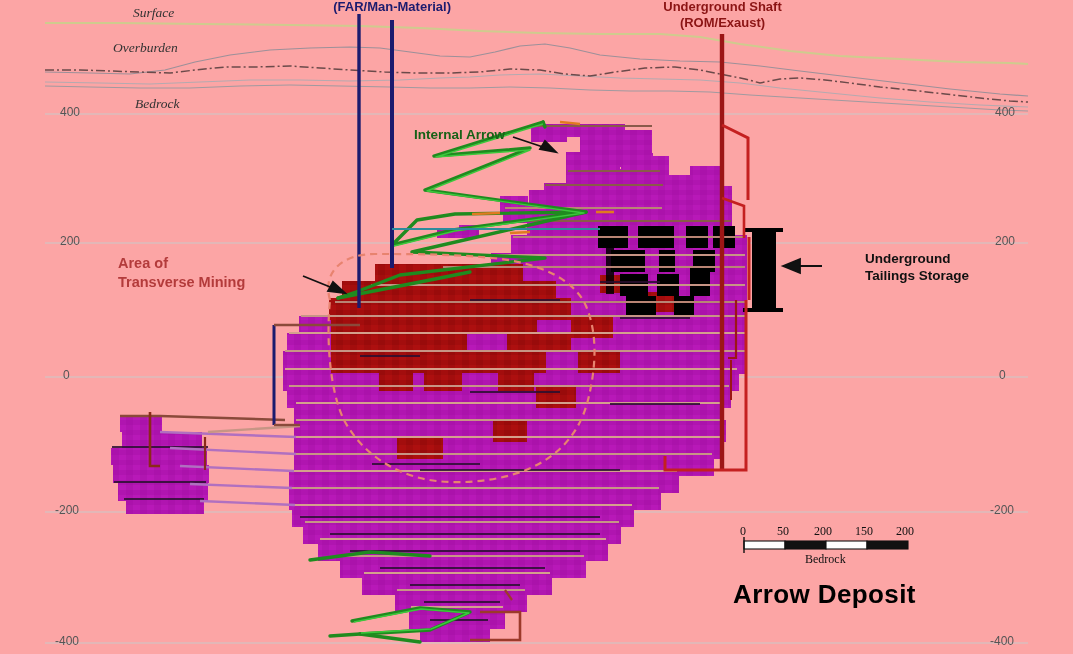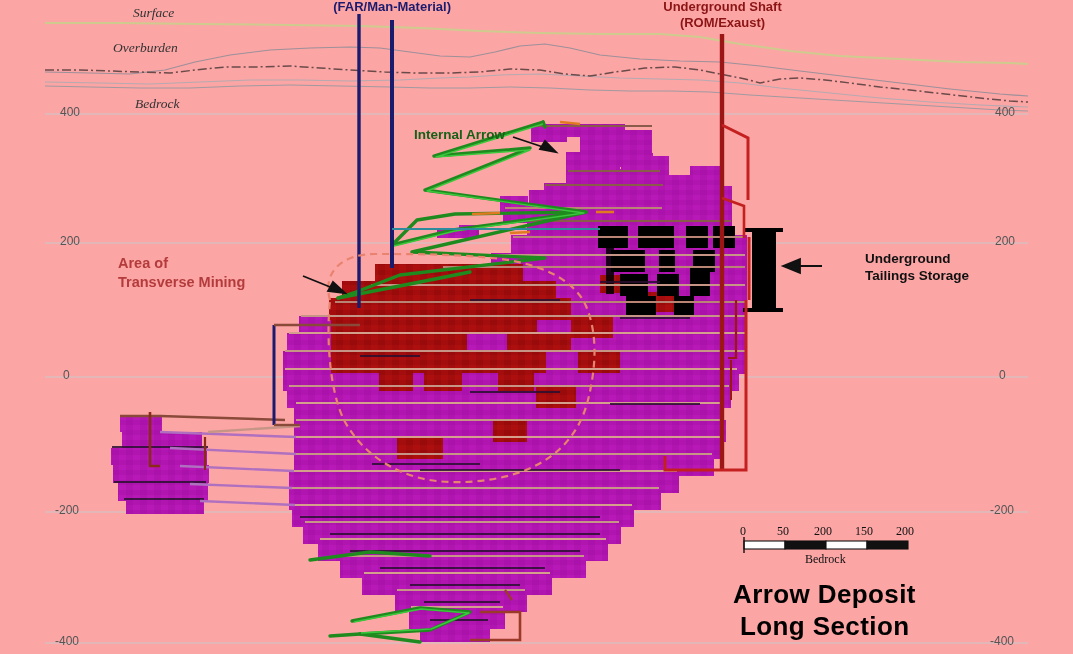--- a/index.html
+++ b/index.html
@@ -346,15 +346,14 @@
   <div class="lbl lbl-axis" style="left:990px; top:635px;">-400</div>
 
   <div class="lbl lbl-scale-num" style="left:740px; top:525px;">0</div>
   <div class="lbl lbl-scale-num" style="left:777px; top:525px;">50</div>
   <div class="lbl lbl-scale-num" style="left:814px; top:525px;">200</div>
   <div class="lbl lbl-scale-num" style="left:855px; top:525px;text-align:center;">150</div>
   <div class="lbl lbl-scale-num" style="left:896px; top:525px;">200</div>
   <div class="lbl lbl-scale-unit" style="left:805px; top:553px;">Bedrock</div>
 
   <div class="lbl lbl-title" style="left:733px; top:580px;">Arrow Deposit</div>
-  <div class="lbl lbl-title" style="left:740px; top:612px;">Long Section</div>
 
 </div>
 
 </body></html>

